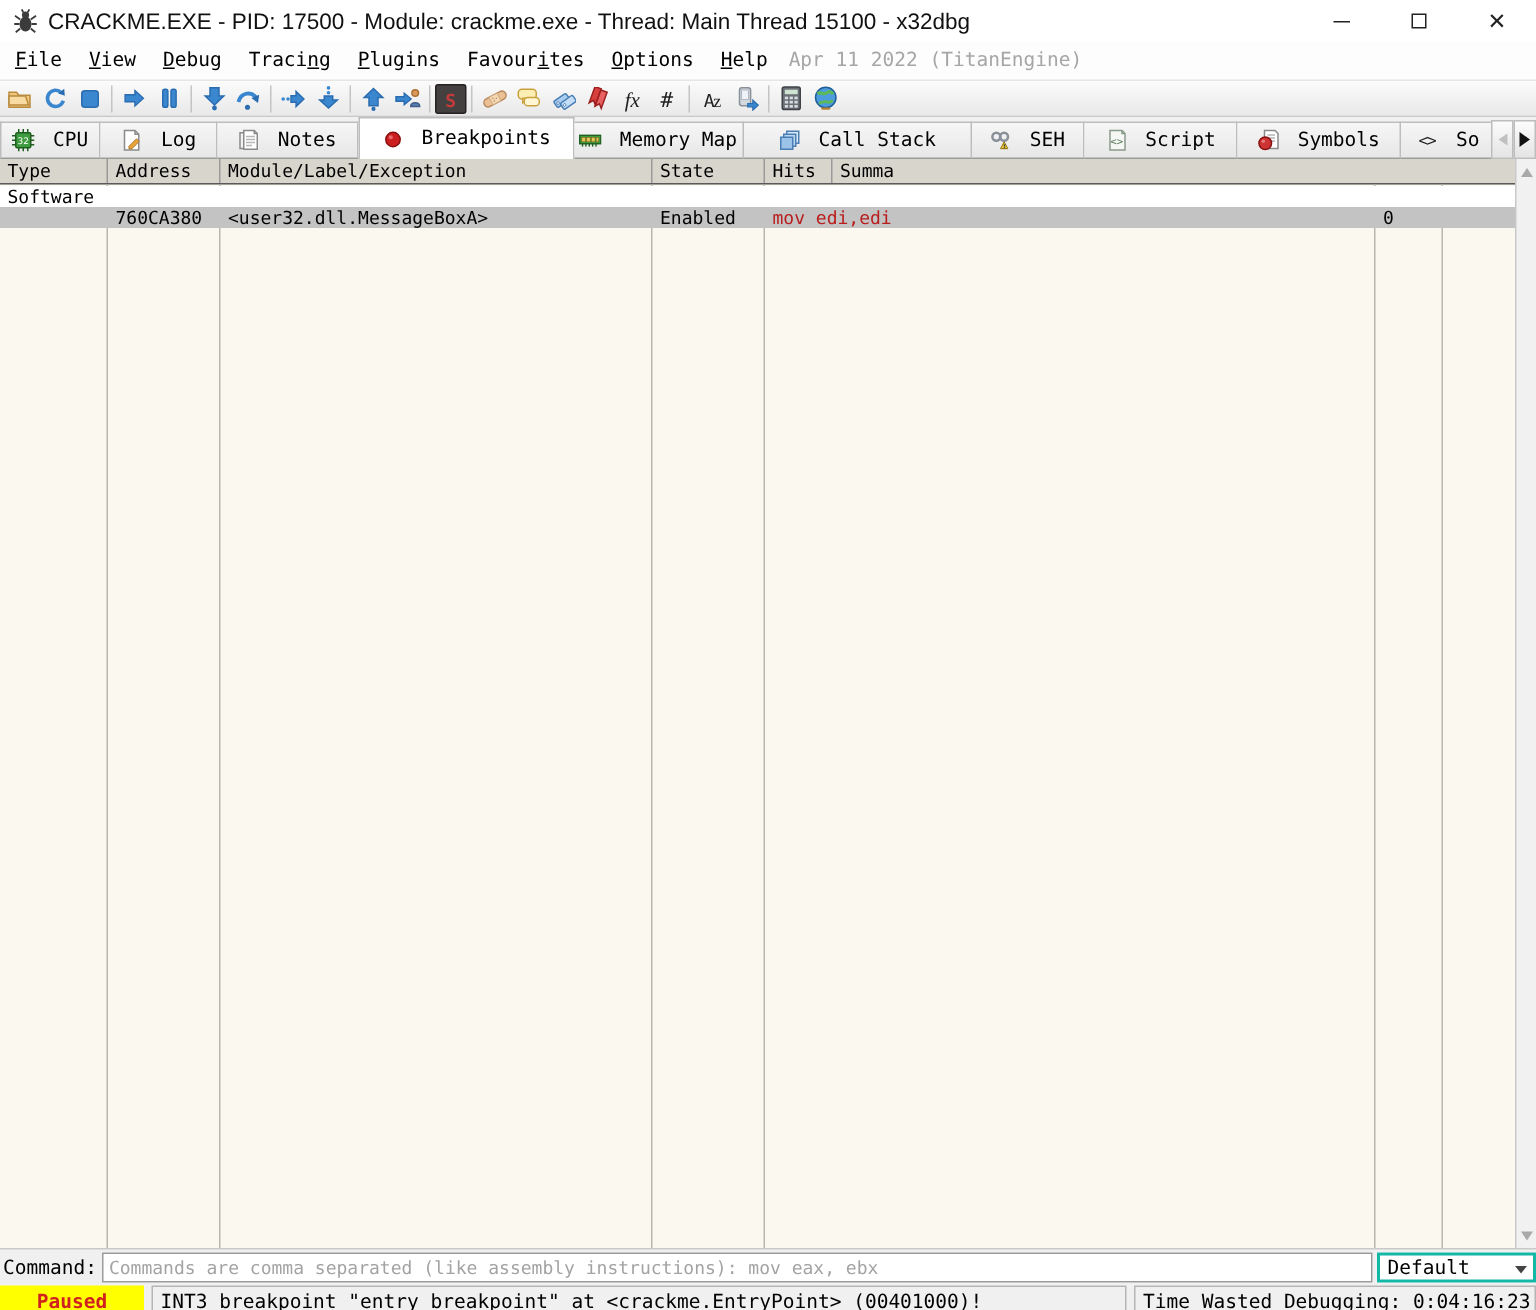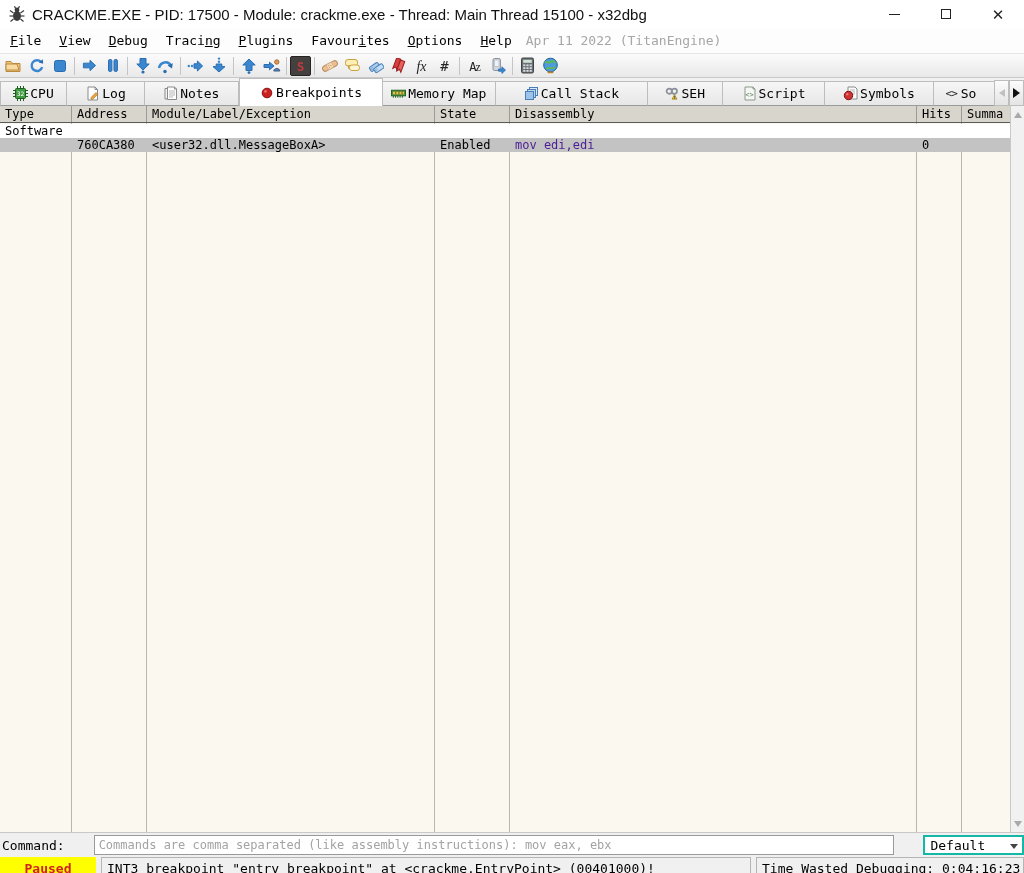--- a/index.html
+++ b/index.html
@@ -37,21 +37,21 @@
   .g-fx::before { content:"fx"; font-family:"Liberation Serif", serif; font-style:italic;
                   font-size:14px; color:#222; }
   .g-hash::before { content:"#"; font-size:14px; color:#222; }
   .g-az::before { content:"A\1D22"; font-size:12px; color:#222; letter-spacing:-1px; }
   .g-s::before { content:"S"; font-size:12px; font-weight:bold; color:#c83a3a; }
   .g-src::before { content:"<>"; font-size:11px; color:#222; letter-spacing:-1px; }
 
   
   #tabbar { position:absolute; top:78px; left:0; width:1024px; height:28px; background:#f1f1f1;
             display:flex; align-items:flex-end; }
-  .tab { height:25px; display:flex; align-items:center; justify-content:center; gap:2px;
+  .tab { height:25px; display:flex; align-items:center; justify-content:center; gap:12px;
          font-size:13px; color:#000; background:linear-gradient(#f6f6f6,#e7e7e7);
          border:1px solid #bdbdbd; border-left:none; border-bottom:1px solid #9b9b9b; }
   .tab:first-child { border-left:1px solid #bdbdbd; }
   .tab.active { background:#ffffff; height:28px; border-bottom:none; border-left:1px solid #bdbdbd; }
   .tab .ticn { width:15px; height:15px; display:flex; align-items:center; justify-content:center; flex:0 0 auto; }
   #tab-scroller { margin-left:auto; display:flex; height:26px; }
   .scr-btn { width:15px; height:26px; background:linear-gradient(#fcfcfc,#e4e4e4);
              border:1px solid #bdbdbd; display:flex; align-items:center; justify-content:center; }
   .tri-l { width:0; height:0; border-top:4px solid transparent; border-bottom:4px solid transparent;
            border-right:6px solid #c0c0c0; }
@@ -63,37 +63,37 @@
   #bp-header { position:absolute; top:0; left:0; width:1010px; height:17px; background:#d8d5cc;
                border-bottom:1px solid #5a5a5a; display:flex; font-size:12px; color:#000; }
   .hcell { padding:1px 0 0 5px; border-right:1px solid #9a9a9a; height:16px; overflow:hidden;
            white-space:nowrap; }
   .colline { position:absolute; top:17px; bottom:0; width:1px; background:#b9b6ad; }
   .brow { position:absolute; left:0; width:1010px; height:14px; display:flex; font-size:12px;
           color:#000; }
   .bcell { padding:0 0 0 5px; white-space:nowrap; overflow:hidden; }
   .row-group { top:18px; background:#ffffff; }
   .row-bp { top:32px; background:#c3c3c3; }
-  .dis-gray { color:#4c1d95; }
+  .dis-gray { color:#b91c1c; }
 
   
   #vscroll { position:absolute; top:0; right:0; width:14px; height:726px; background:#f1f1f1;
              border-left:1px solid #c9c9c9; }
   .sb-arrow { position:absolute; left:0; width:13px; height:15px; display:flex; align-items:center;
               justify-content:center; }
   .sb-up { top:1px; }
   .sb-down { bottom:1px; }
   .tri-up { width:0; height:0; border-left:4px solid transparent; border-right:4px solid transparent;
             border-bottom:6px solid #a9a9a9; }
   .tri-down { width:0; height:0; border-left:4px solid transparent; border-right:4px solid transparent;
               border-top:6px solid #a9a9a9; }
 
   
   #commandbar { position:absolute; top:832px; left:0; width:1024px; height:25px; background:#f0f0f0;
-                border-top:1px solid #c9c9c9; display:flex; align-items:center; font-size:13px;gap:26px; }
+                border-top:1px solid #c9c9c9; display:flex; align-items:center; font-size:13px; }
   #command-label { padding:0 3px 0 2px; color:#000; white-space:nowrap; }
   #command-input { width:848px; height:20px; border:1px solid #9a9a9a; background:#fff;
                    font-family:"DejaVu Sans Mono", monospace; font-size:12px; color:#0369a1;
                    padding:0 4px; outline:none; }
   #command-input::placeholder { color:#a3a3a3; }
   #profile-combo { margin-left:3px; width:106px; height:20px; background:#fff;
                    border:2px solid #14b8a6; display:flex; align-items:center; font-size:13px;
                    padding-left:5px; position:relative; }
   #profile-combo .combo-arrow { position:absolute; right:4px; top:7px; width:0; height:0;
                    border-left:4px solid transparent; border-right:4px solid transparent;
@@ -447,21 +447,20 @@
       </div>
   </div>
 </div>
 
 <div id="bp-table">
   <div id="bp-header">
     <div class="hcell" style="width:72px">Type</div>
     <div class="hcell" style="width:75px">Address</div>
     <div class="hcell" style="width:288px">Module/Label/Exception</div>
     <div class="hcell" style="width:75px">State</div>
-    <div class="hcell" style="width:407px">Disassembly</div>
     <div class="hcell" style="width:45px">Hits</div>
     <div class="hcell" style="width:48px; border-right:none">Summa</div>
   </div>
 
   <div class="colline" style="left:71px"></div>
   <div class="colline" style="left:146px"></div>
   <div class="colline" style="left:434px"></div>
   <div class="colline" style="left:509px"></div>
   <div class="colline" style="left:916px"></div>
   <div class="colline" style="left:961px"></div>

